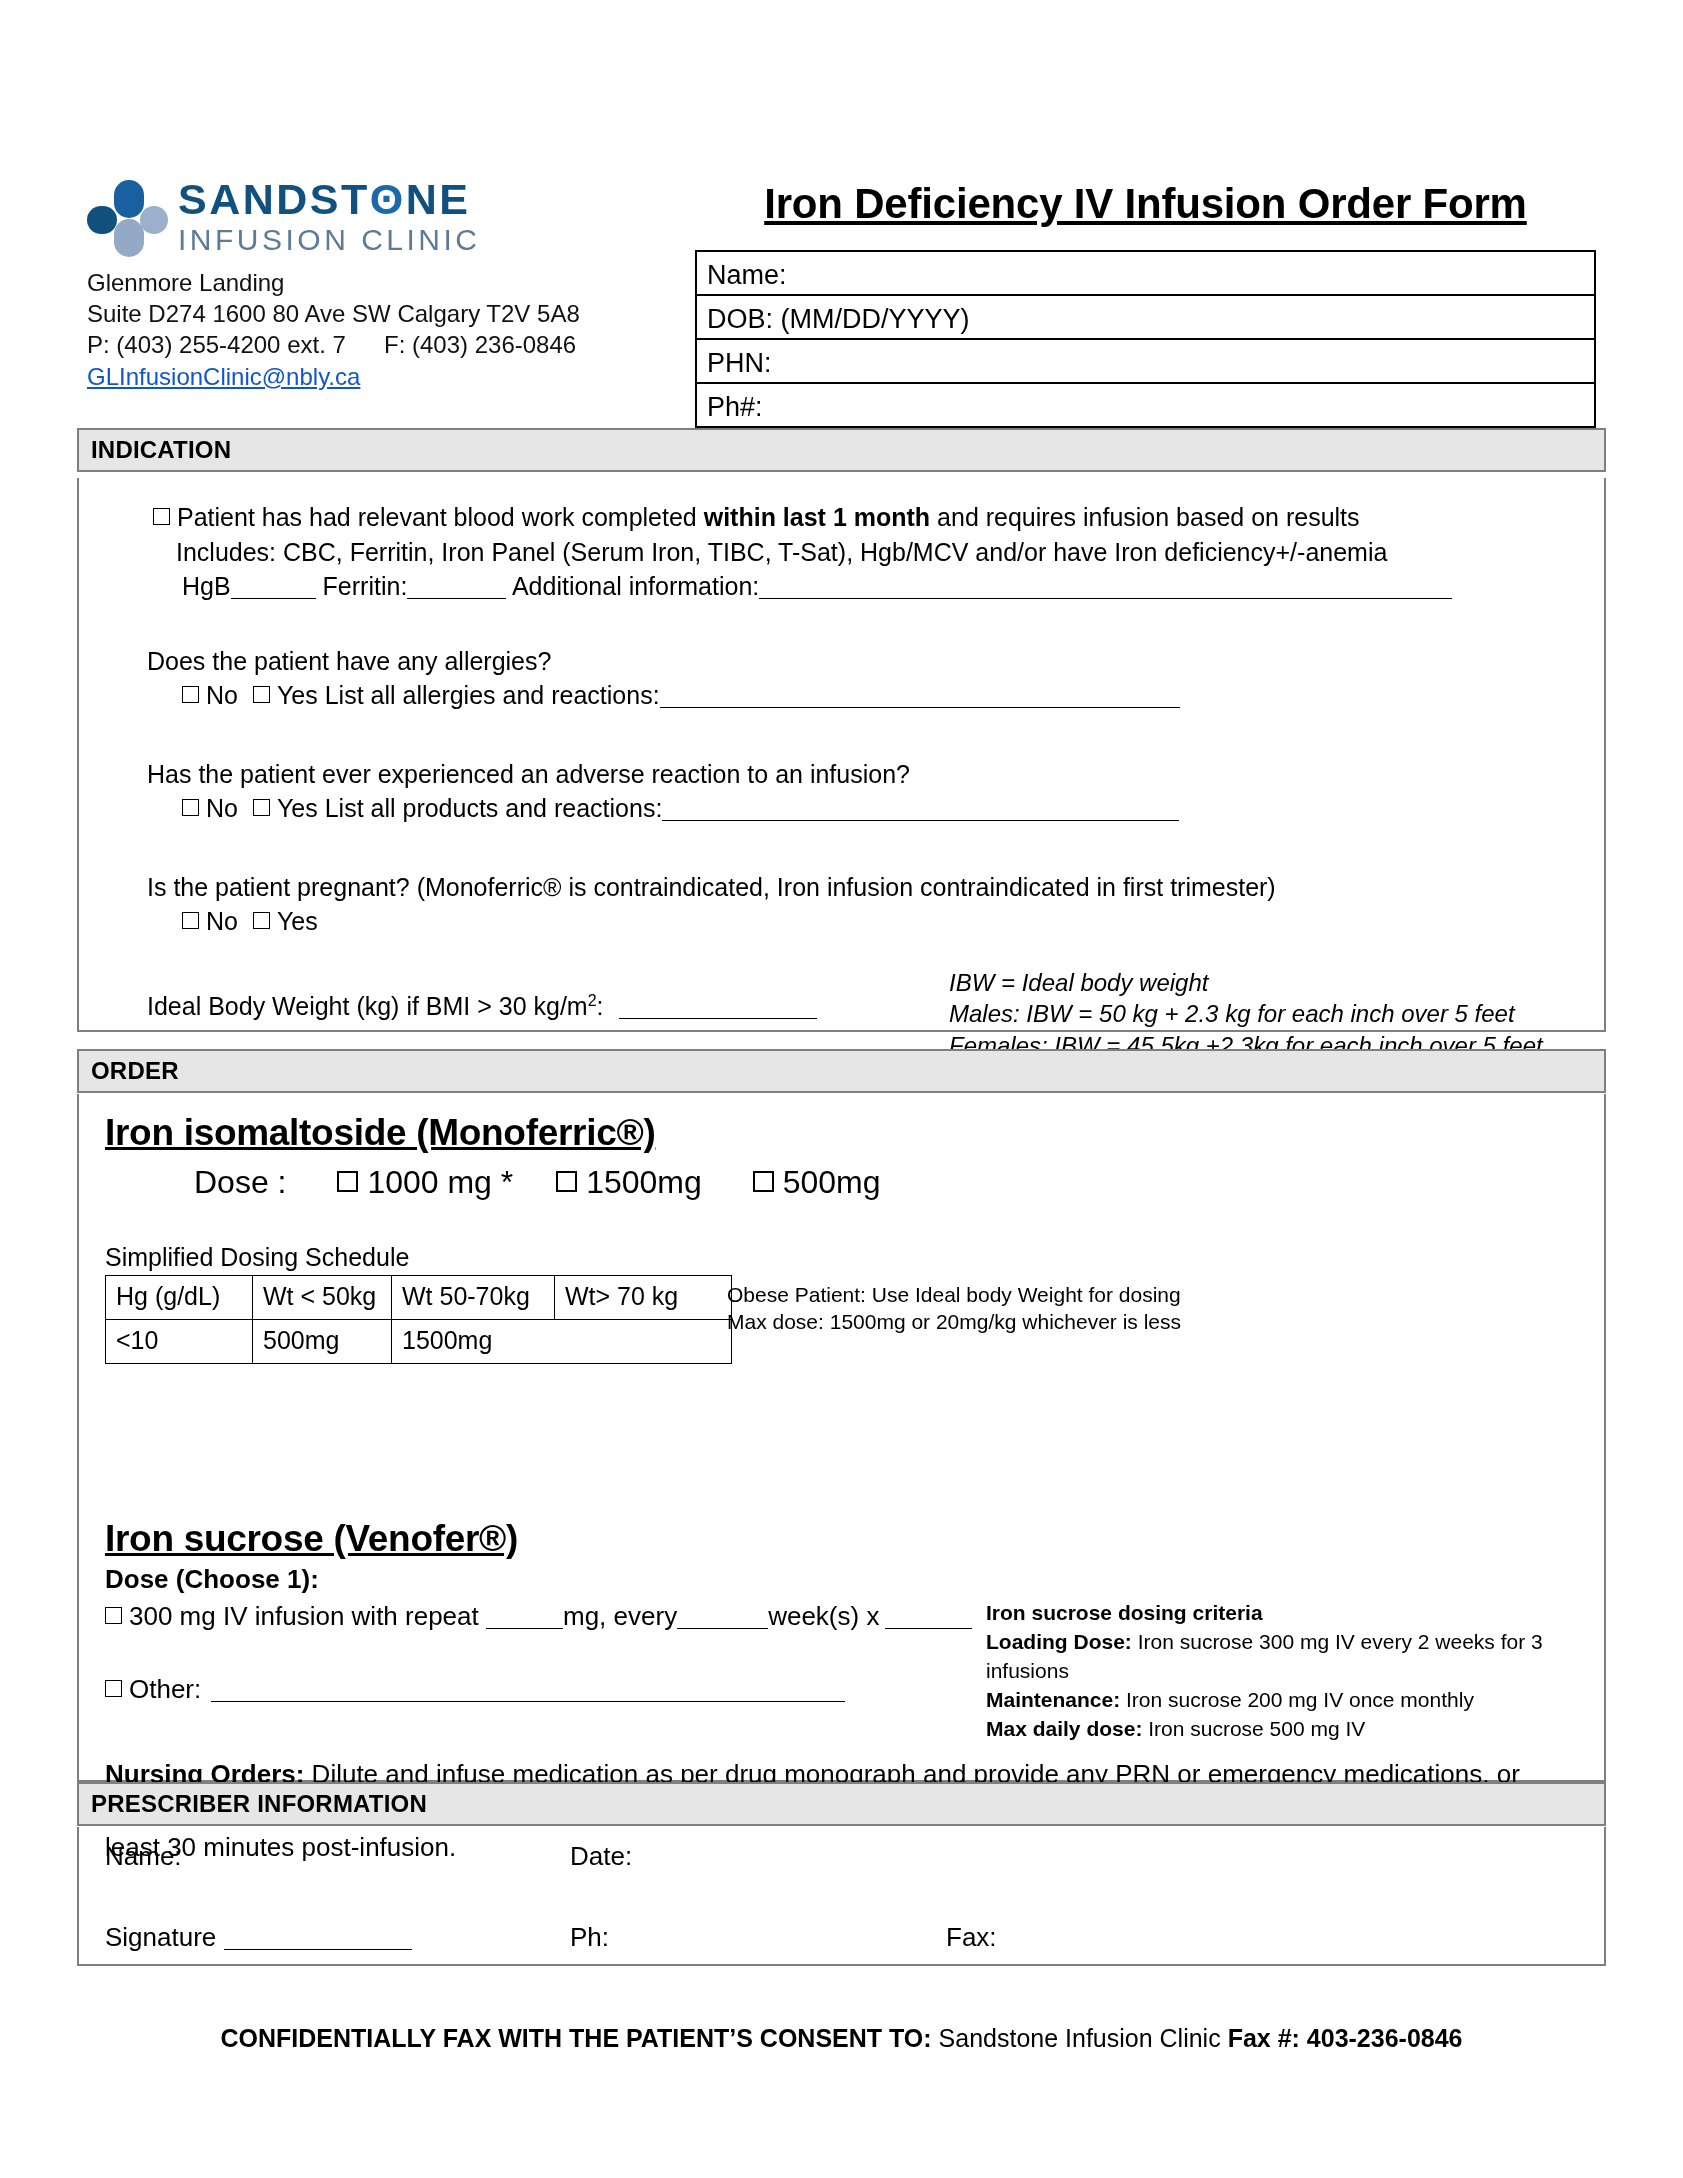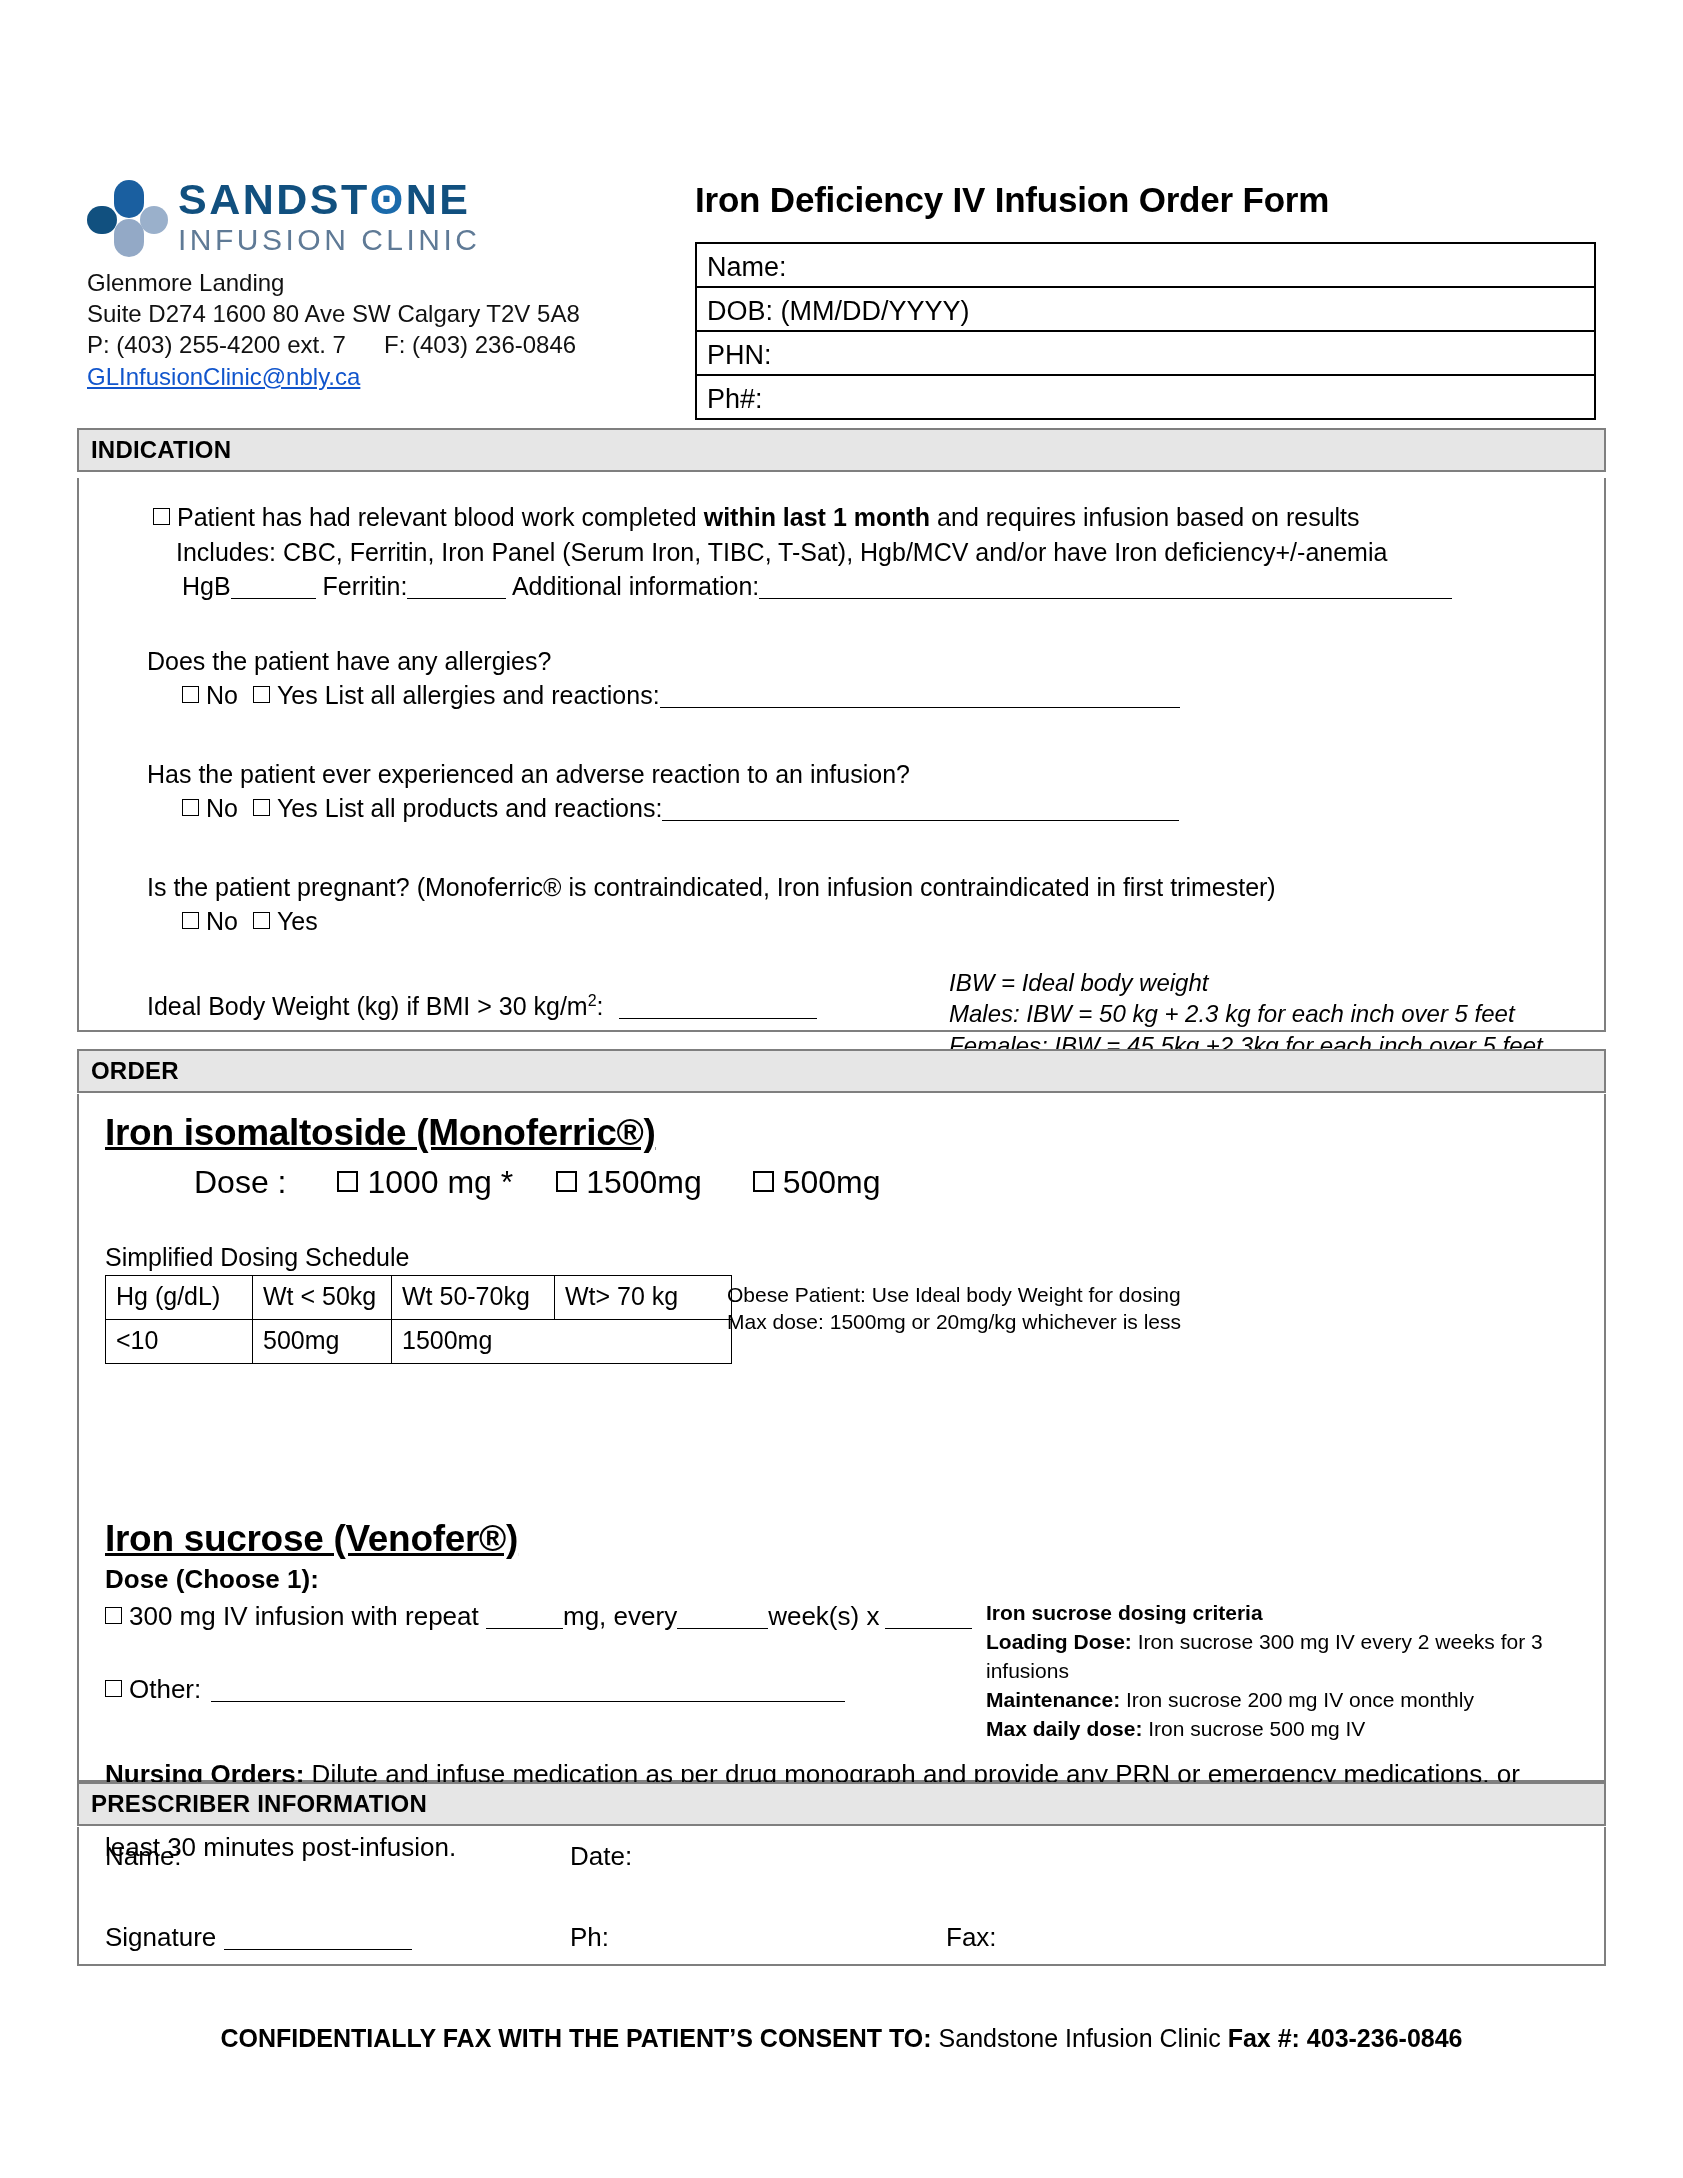--- a/index.html
+++ b/index.html
@@ -99,25 +99,26 @@
   .addr .email {
     color: #1155cc;
     text-decoration: underline;
   }
 
   .header-right {
     margin-left: 14px;
     width: 901px;
   }
   .form-title {
-    font-size: 35px;
+    font-size: 42px;
     font-weight: bold;
-    text-align: left;
+    text-align: center;
     margin: 4px 0 22px 0;
     letter-spacing: -0.2px;
+    text-decoration: underline;
   }
   .patient-box {
     border: 2px solid #000;
     border-bottom: none;
   }
   .patient-box .prow {
     border-bottom: 2px solid #000;
     height: 44px;
     padding: 2px 10px 0 10px;
     font-size: 27px;

